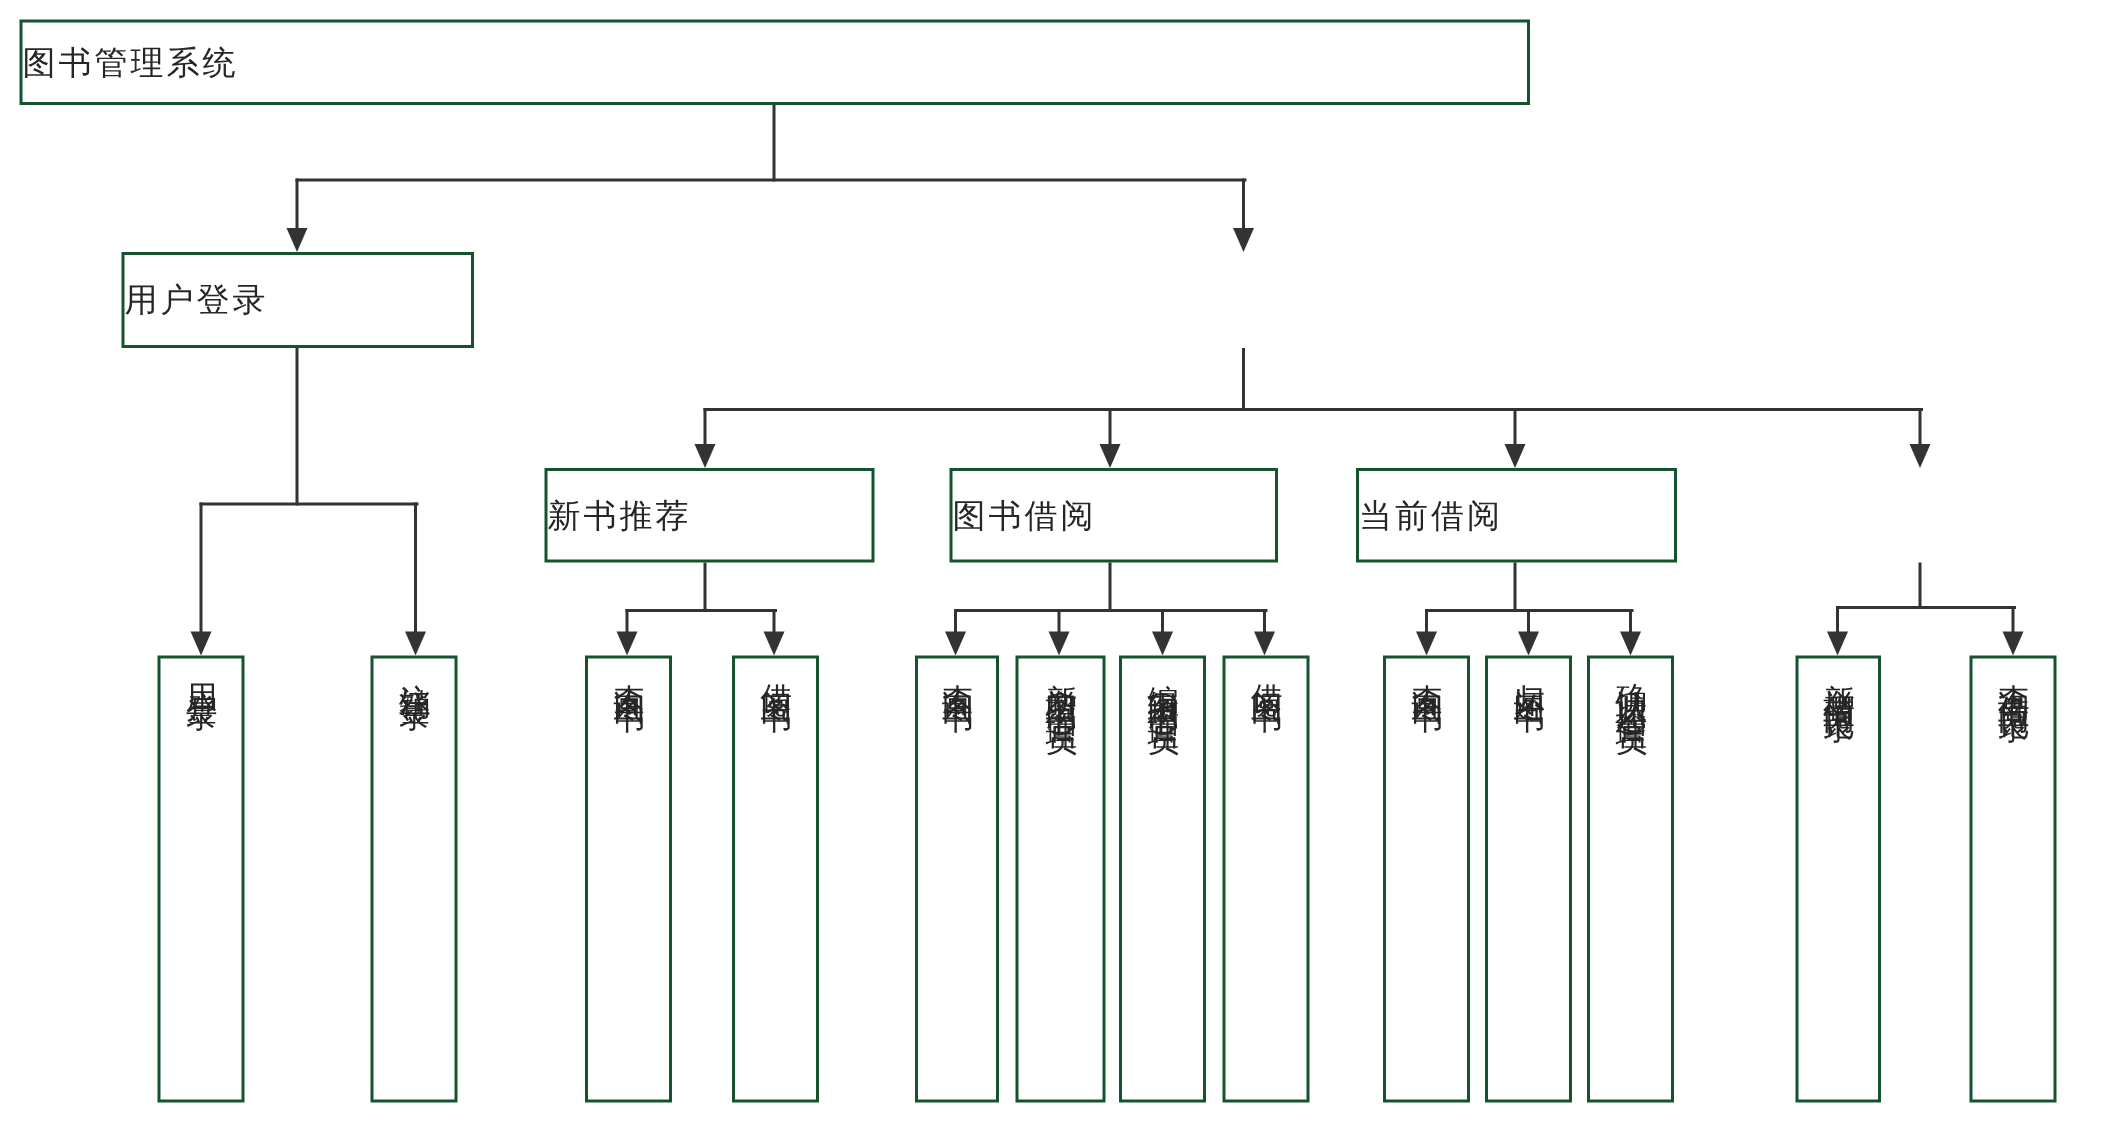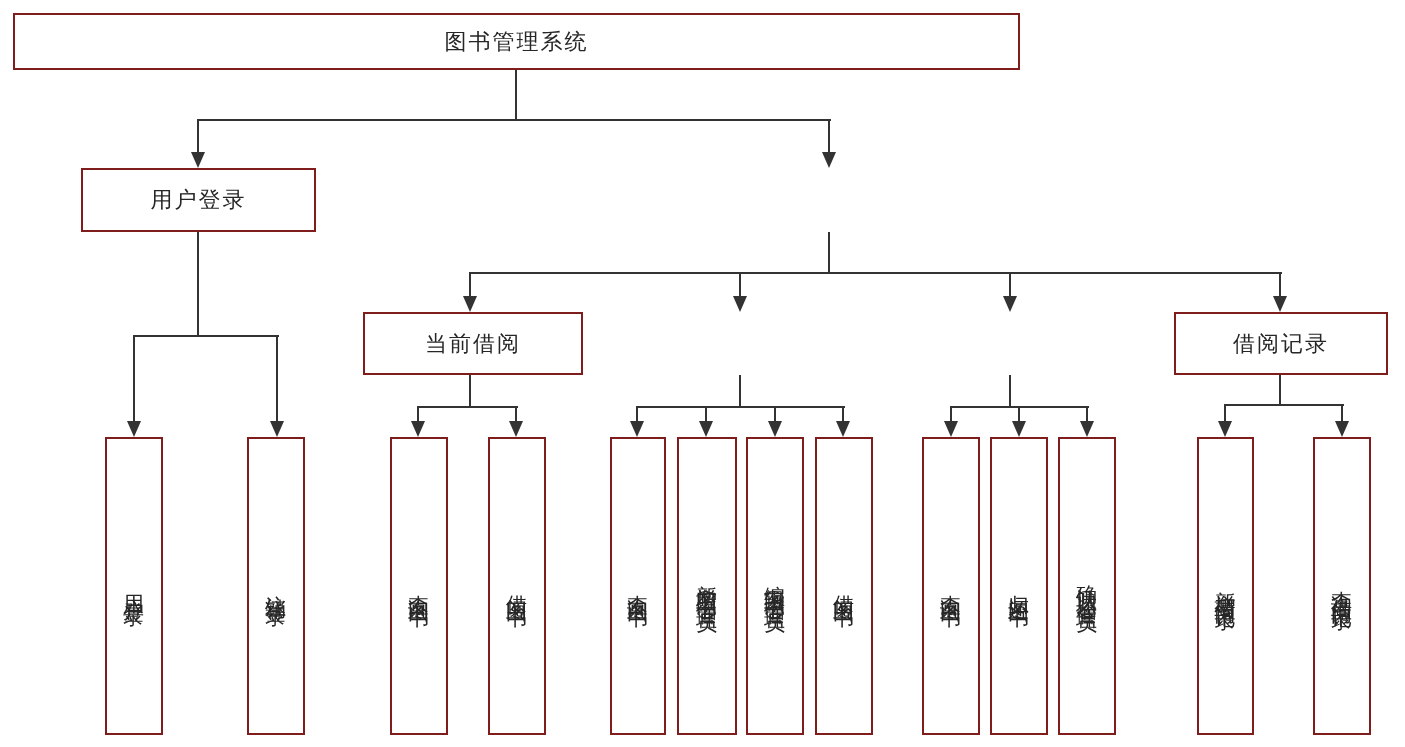--- a/index.html
+++ b/index.html
@@ -1,22 +1,22 @@
 <!DOCTYPE html>
 <html><head>
 <meta charset="utf-8">
 <style>
   html,body{margin:0;padding:0;background:#ffffff;}
   #canvas{
     position:relative;width:1405px;height:747px;background:#ffffff;overflow:hidden;
     font-family:"Liberation Sans","DejaVu Sans",sans-serif;
   }
   .box{
-    position:absolute;border:2px solid #7f1d1d;background:#ffffff;
-    display:flex;align-items:center;justify-content:center;
+    position:absolute;border:2px solid #14532d;background:#ffffff;
+    display:flex;align-items:center;justify-content:flex-start;
     color:#262626;font-size:22px;letter-spacing:2px;box-sizing:content-box;
   }
   .box.h{white-space:nowrap;}
   .box.v{
     writing-mode:vertical-rl;text-orientation:mixed;
     font-size:21px;letter-spacing:4px;line-height:1;
   }
   .ln{position:absolute;background:#333333;}
   .arrow{
     position:absolute;width:0;height:0;
@@ -60,24 +60,27 @@
   <div class="ln" style="left:469px;top:272px;width:2px;height:26px"></div>
   <div class="arrow" style="left:463px;top:296px"></div>
   <div class="ln" style="left:739px;top:272px;width:2px;height:26px"></div>
   <div class="arrow" style="left:733px;top:296px"></div>
   <div class="ln" style="left:1009px;top:272px;width:2px;height:26px"></div>
   <div class="arrow" style="left:1003px;top:296px"></div>
   <div class="ln" style="left:1279px;top:272px;width:2px;height:26px"></div>
   <div class="arrow" style="left:1273px;top:296px"></div>
 
   <div class="box h" style="left:363px;top:312px;width:216px;height:59px">
+    <span>新书推荐</span>
+  </div>
+  <div class="box h" style="left:633px;top:312px;width:215px;height:59px">
+    <span>图书借阅</span>
+  </div>
+  <div class="box h" style="left:904px;top:312px;width:210px;height:59px">
     <span>当前借阅</span>
-  </div>
-  <div class="box h" style="left:1174px;top:312px;width:210px;height:59px">
-    <span>借阅记录</span>
   </div>
 
   <div class="ln" style="left:469px;top:375px;width:2px;height:33px"></div>
   <div class="ln" style="left:417px;top:406px;width:101px;height:2px"></div>
   <div class="ln" style="left:417px;top:406px;width:2px;height:17px"></div>
   <div class="arrow" style="left:411px;top:421px"></div>
   <div class="ln" style="left:515px;top:406px;width:2px;height:17px"></div>
   <div class="arrow" style="left:509px;top:421px"></div>
 
   <div class="ln" style="left:739px;top:375px;width:2px;height:33px"></div>

